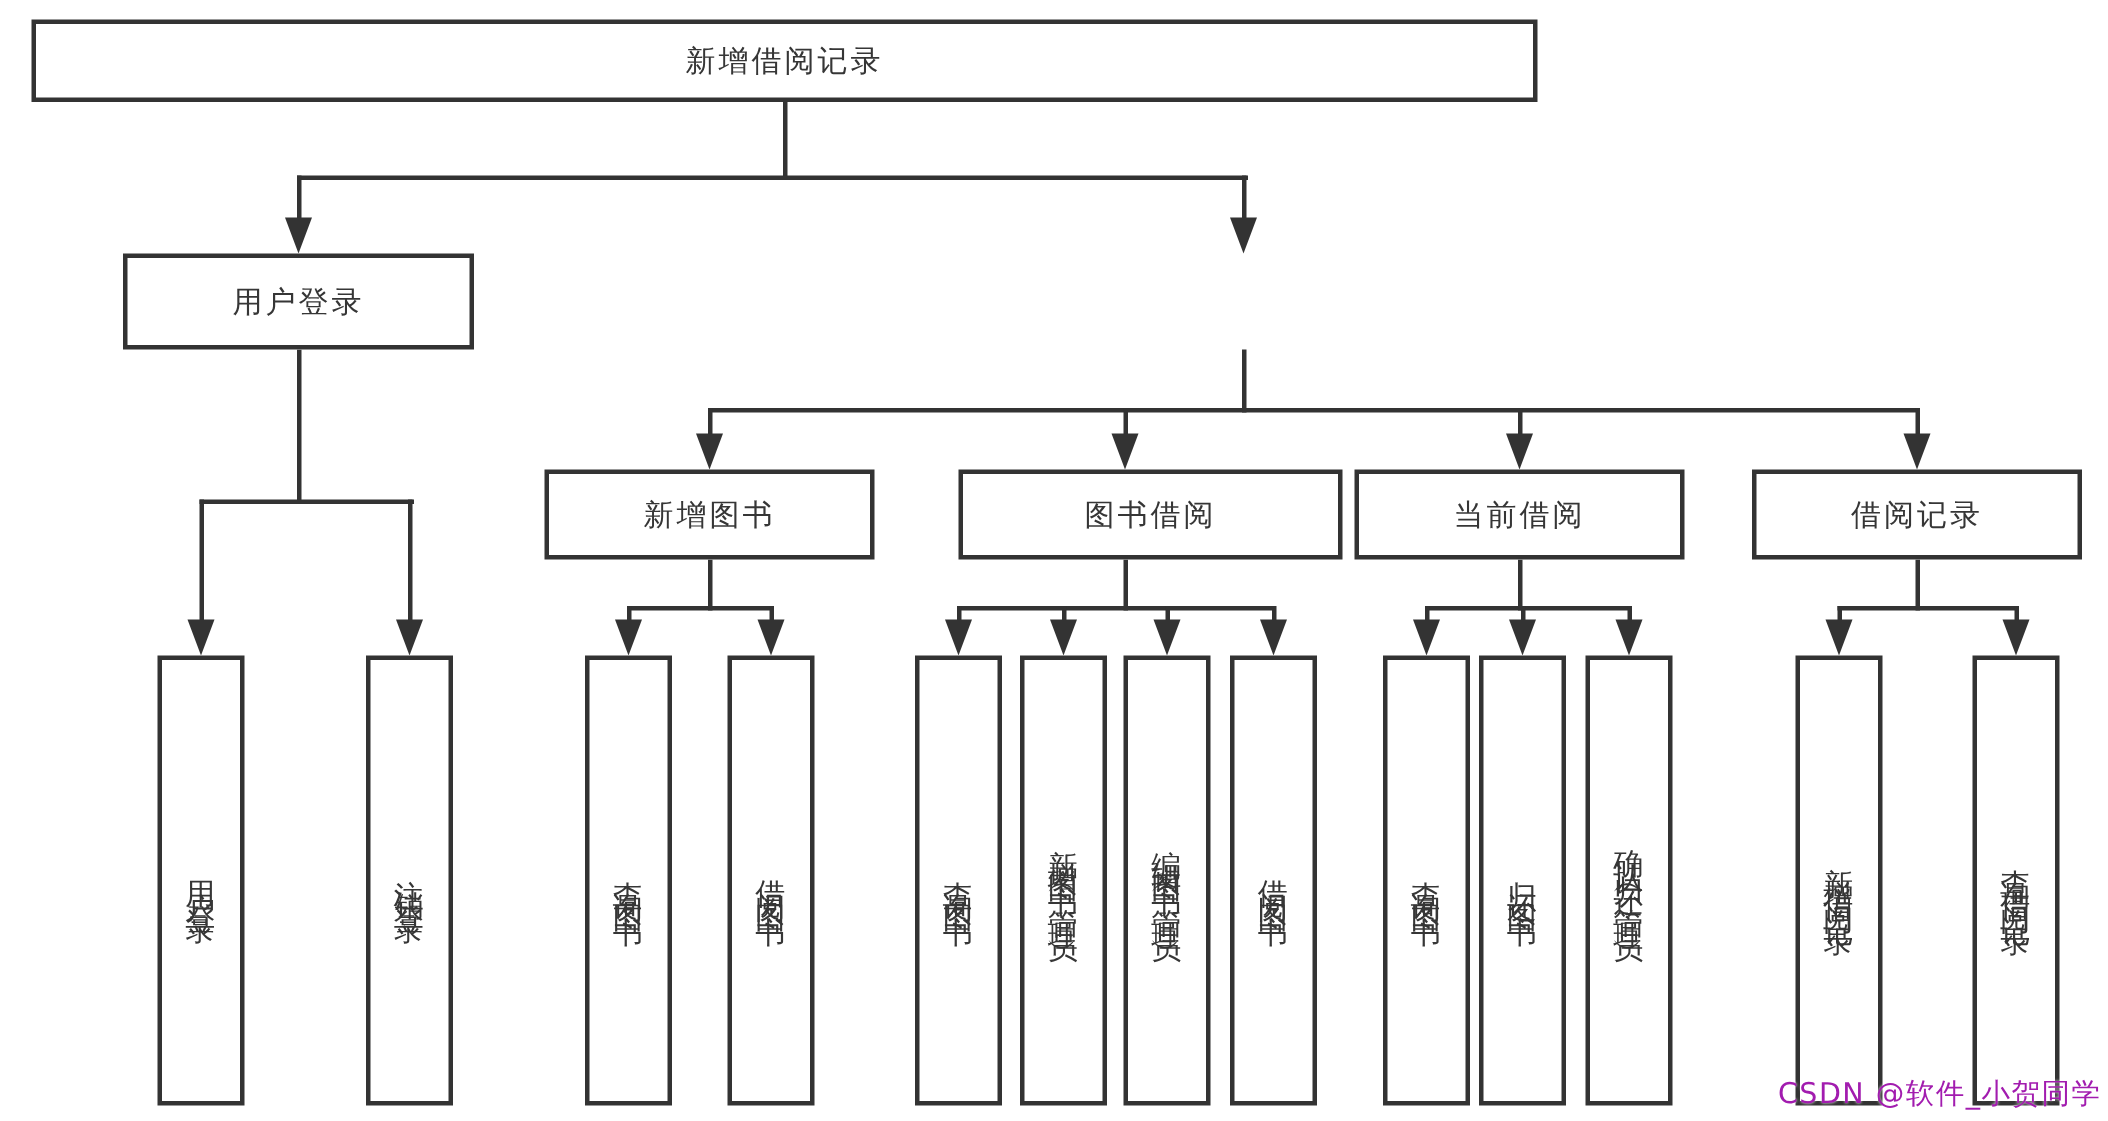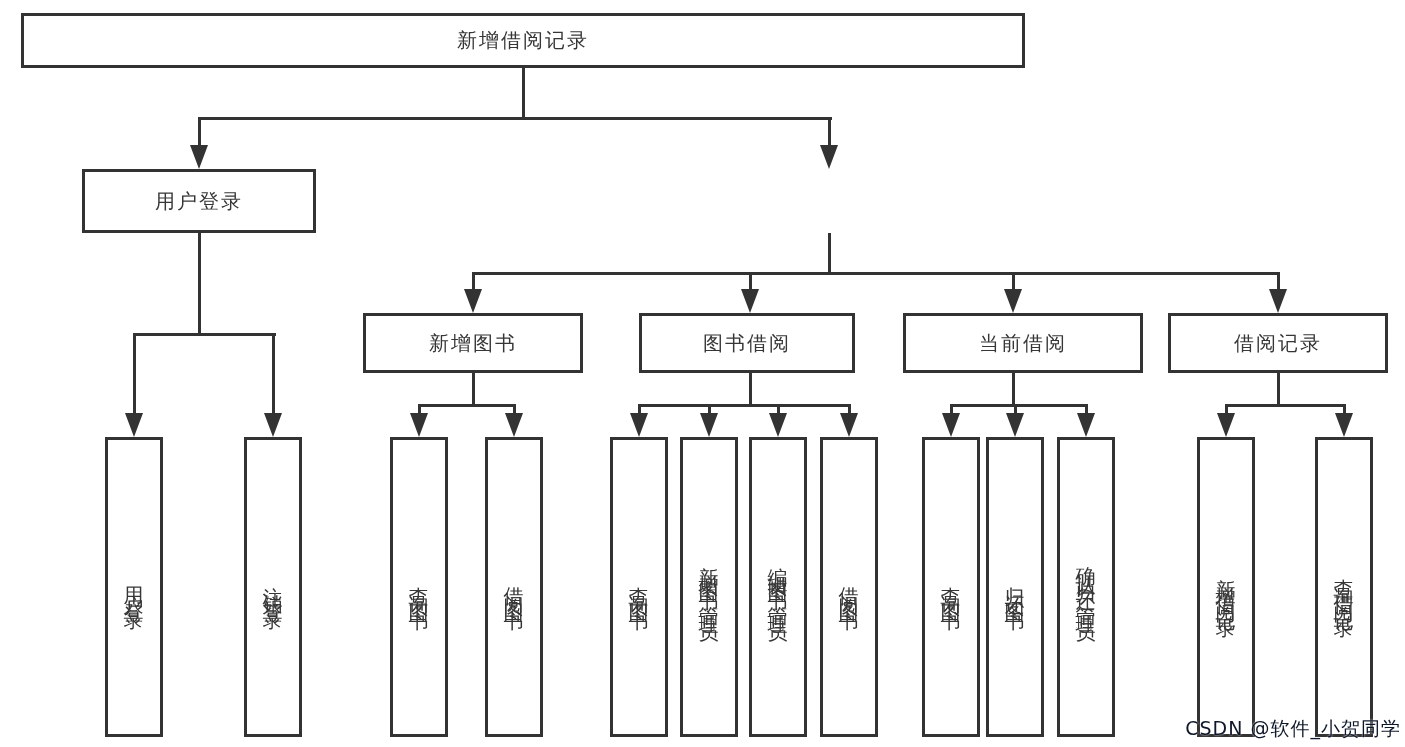--- a/index.html
+++ b/index.html
@@ -18,36 +18,36 @@
   }
   .vline{position:absolute;width:3px;background:#333333;z-index:1;}
   .hline{position:absolute;height:3px;background:#333333;z-index:1;}
   .arrow{
     position:absolute;width:0;height:0;z-index:1;
     border-left:9px solid transparent;border-right:9px solid transparent;
     border-top:24px solid #333333;
   }
   .watermark{
     position:absolute;right:4px;top:716px;z-index:3;
-    color:#0f172a;font-size:19px;letter-spacing:1px;white-space:nowrap;
+    color:#a21caf;font-size:19px;letter-spacing:1px;white-space:nowrap;
     text-shadow:0 0 2px #ffffff;
   }
 </style>
 </head>
 <body>
 
 <div class="canvas">
 
   <div class="box" style="left:21px;top:13px;width:1004px;height:55px">新增借阅记录</div>
 
   <div class="box" style="left:82px;top:169px;width:234px;height:64px">用户登录</div>
 
   <div class="box" style="left:363px;top:313px;width:220px;height:60px">新增图书</div>
-  <div class="box" style="left:639px;top:313px;width:216px;height:60px">图书借阅</div>
-  <div class="box" style="left:903px;top:313px;width:240px;height:60px">当前借阅</div>
+  <div class="box" style="left:639px;top:313px;width:256px;height:60px">图书借阅</div>
+  <div class="box" style="left:903px;top:313px;width:220px;height:60px">当前借阅</div>
   <div class="box" style="left:1168px;top:313px;width:220px;height:60px">借阅记录</div>
 
   <div class="box vbox" style="left:105px;top:437px;width:58px;height:300px">用户登录</div>
   <div class="box vbox" style="left:244px;top:437px;width:58px;height:300px">注销登录</div>
 
   <div class="box vbox" style="left:390px;top:437px;width:58px;height:300px">查询图书</div>
   <div class="box vbox" style="left:485px;top:437px;width:58px;height:300px">借阅图书</div>
 
   <div class="box vbox" style="left:610px;top:437px;width:58px;height:300px">查询图书</div>
   <div class="box vbox" style="left:680px;top:437px;width:58px;height:300px">新增图书（管理员）</div>

